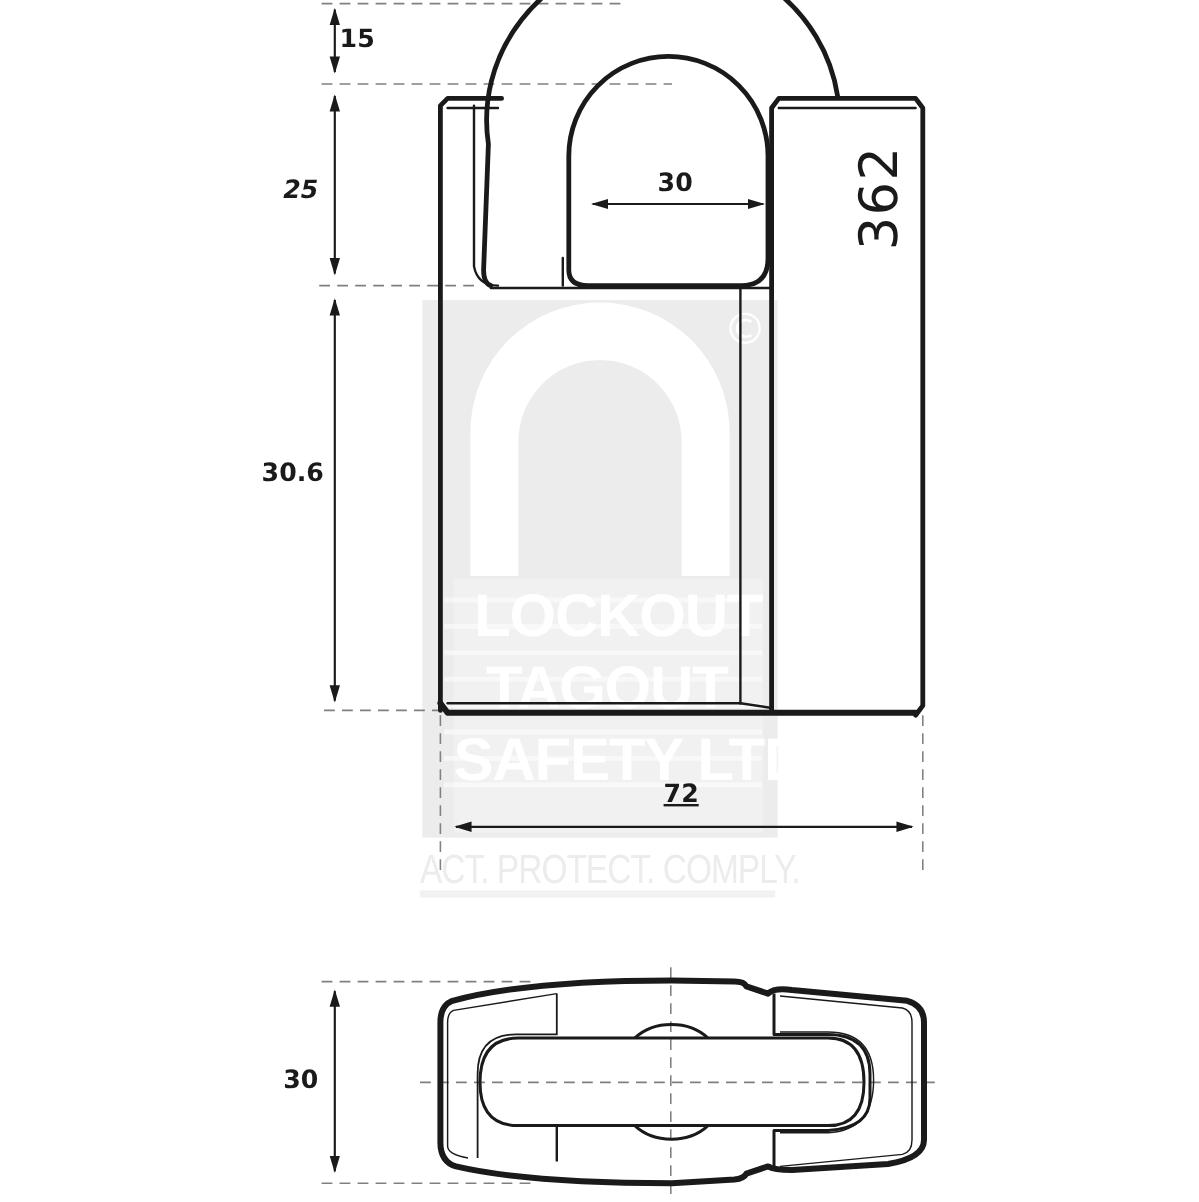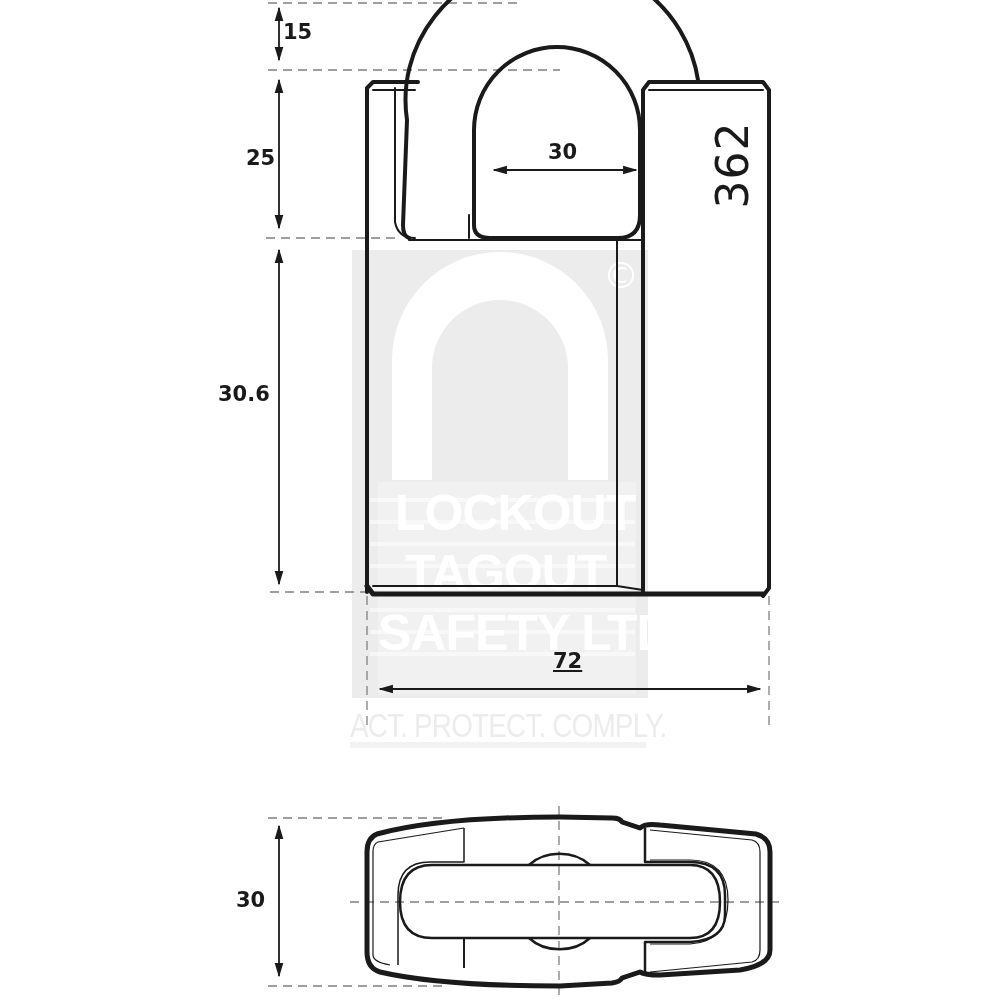--- a/index.html
+++ b/index.html
@@ -107,21 +107,21 @@
 
       <path d="M432 865 L690 865 Q720 865 720 902 Q720 938 690 938 L432 938 Q400 938 400 902 Q400 865 432 865 Z" stroke-width="2.5"></path>
 
       <path d="M529 865 A40 32 0 0 1 590 865" stroke-width="2.5"></path>
       <path d="M529 938 A40 32 0 0 0 590 938" stroke-width="2.5"></path>
       <line x1="464" y1="938" x2="464" y2="968" stroke-width="2"></line>
     </g>
   </svg>
 
   <div class="dim-label" style="left:236px;top:22px;margin-left:47px;">15</div>
-  <div class="dim-label" style="left:246px;top:148px;">25</div>
+  <div class="dim-label" style="left:236px;top:148px;font-style:italic;">25</div>
   <div class="dim-label" style="left:218px;top:384px;">30.6</div>
   <div class="dim-label" style="left:548px;top:142px;">30</div>
   <div class="dim-label" style="left:553px;top:651px;text-decoration:underline;">72</div>
   <div class="dim-label" style="left:236px;top:890px;">30</div>
 
   <div class="model-label" style="left:690px;top:143px;">362</div>
 
 </div>
 
 </body></html>

